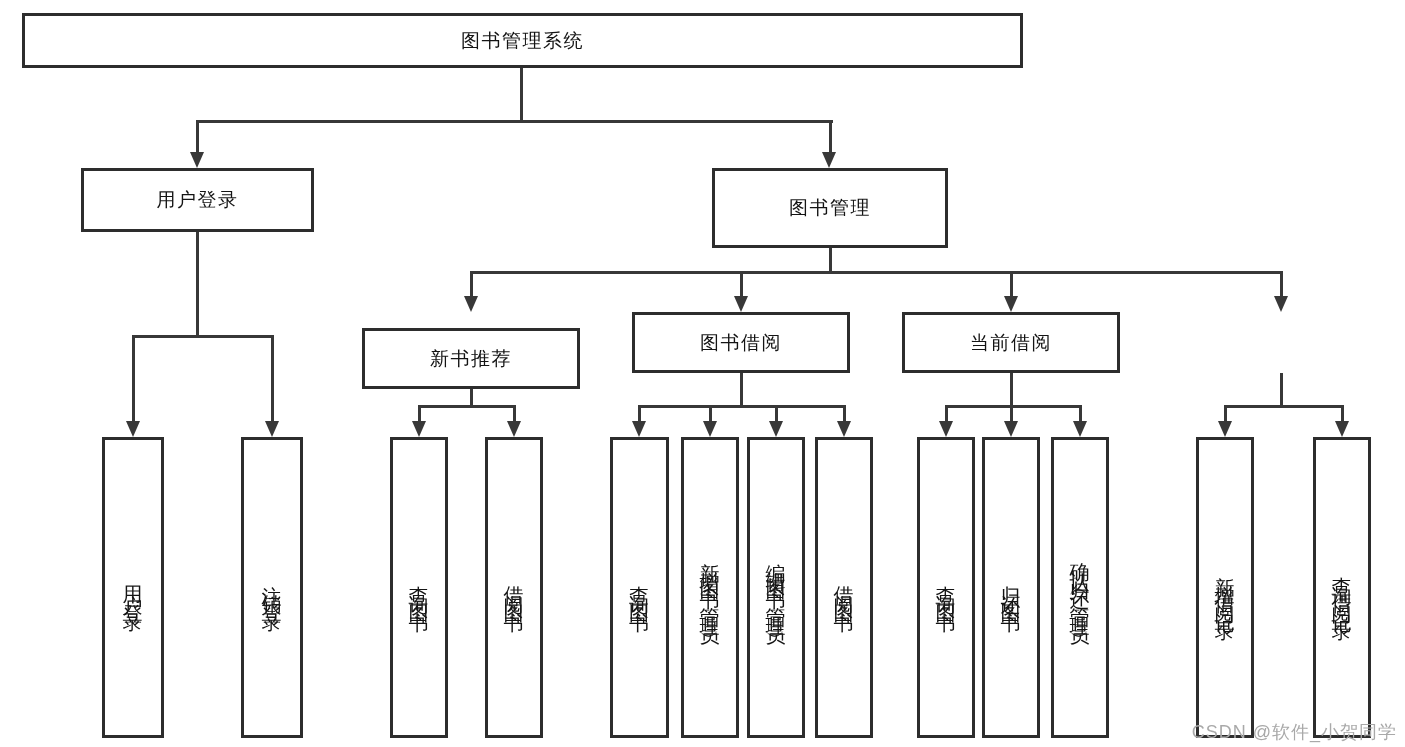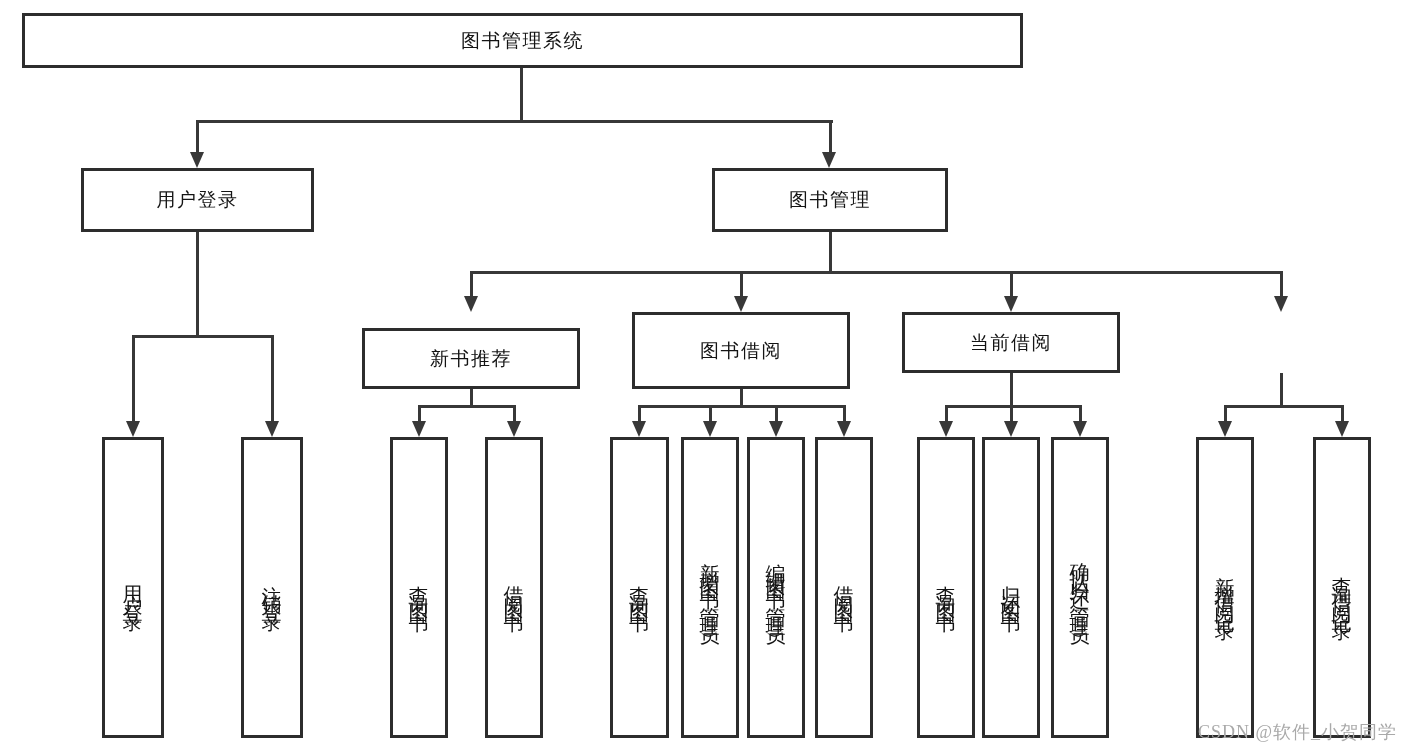--- a/index.html
+++ b/index.html
@@ -9,21 +9,21 @@
     --watermark: #a9a9a9;
     --background: #ffffff;
   }
   * { margin: 0; padding: 0; box-sizing: border-box; }
   html, body { background: var(--background); }
   .canvas {
     position: relative;
     width: 1405px;
     height: 747px;
     background: var(--background);
-    font-family: Liberation Serif, serif;
+    font-family: Liberation Sans, sans-serif;
     color: var(--text);
     overflow: hidden;
   }
   .hbox {
     position: absolute;
     border: 3px solid var(--border);
     background: var(--background);
     display: flex;
     align-items: center;
     justify-content: center;
@@ -83,21 +83,21 @@
   <div class="vline" style="left:520px;top:68px;height:52px"></div>
   <div class="hline" style="left:196px;top:120px;width:637px"></div>
   <div class="vline" style="left:196px;top:120px;height:34px"></div>
   <div class="arrow" style="left:190px;top:152px"></div>
   <div class="vline" style="left:829px;top:120px;height:34px"></div>
   <div class="arrow" style="left:822px;top:152px"></div>
 
   <div class="hbox" style="left:81px;top:168px;width:233px;height:64px">
     <span>用户登录</span>
   </div>
-  <div class="hbox" style="left:712px;top:168px;width:236px;height:64px">
+  <div class="hbox" style="left:712px;top:168px;width:236px;height:80px">
     <span>图书管理</span>
   </div>
 
   <div class="vline" style="left:196px;top:232px;height:103px"></div>
   <div class="hline" style="left:132px;top:335px;width:142px"></div>
   <div class="vline" style="left:132px;top:335px;height:87px"></div>
   <div class="arrow" style="left:126px;top:421px"></div>
   <div class="vline" style="left:271px;top:335px;height:87px"></div>
   <div class="arrow" style="left:265px;top:421px"></div>
 
@@ -108,21 +108,21 @@
   <div class="vline" style="left:740px;top:271px;height:26px"></div>
   <div class="arrow" style="left:734px;top:296px"></div>
   <div class="vline" style="left:1010px;top:271px;height:26px"></div>
   <div class="arrow" style="left:1004px;top:296px"></div>
   <div class="vline" style="left:1280px;top:271px;height:26px"></div>
   <div class="arrow" style="left:1274px;top:296px"></div>
 
   <div class="hbox" style="left:362px;top:328px;width:218px;height:61px">
     <span>新书推荐</span>
   </div>
-  <div class="hbox" style="left:632px;top:312px;width:218px;height:77px">
+  <div class="hbox" style="left:632px;top:312px;width:218px;height:61px">
     <span>图书借阅</span>
   </div>
   <div class="hbox" style="left:902px;top:312px;width:218px;height:61px">
     <span>当前借阅</span>
   </div>
 
   <div class="vline" style="left:470px;top:373px;height:32px"></div>
   <div class="hline" style="left:418px;top:405px;width:97px"></div>
   <div class="vline" style="left:418px;top:405px;height:17px"></div>
   <div class="arrow" style="left:412px;top:421px"></div>

